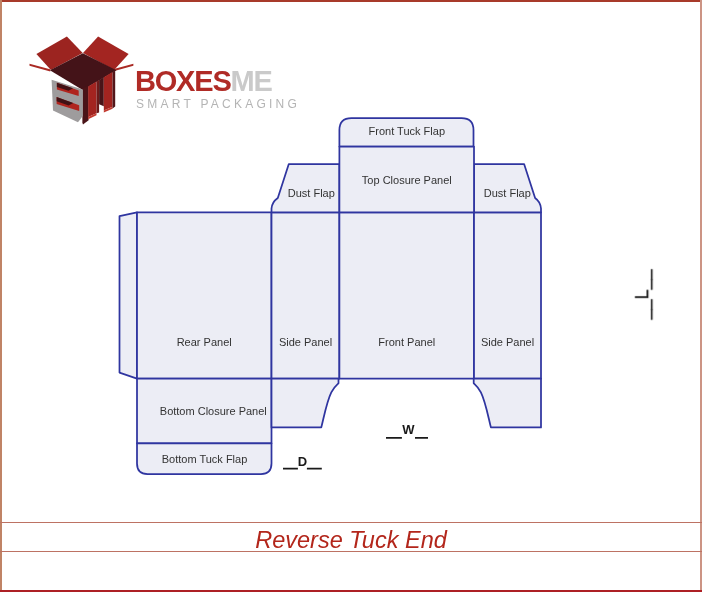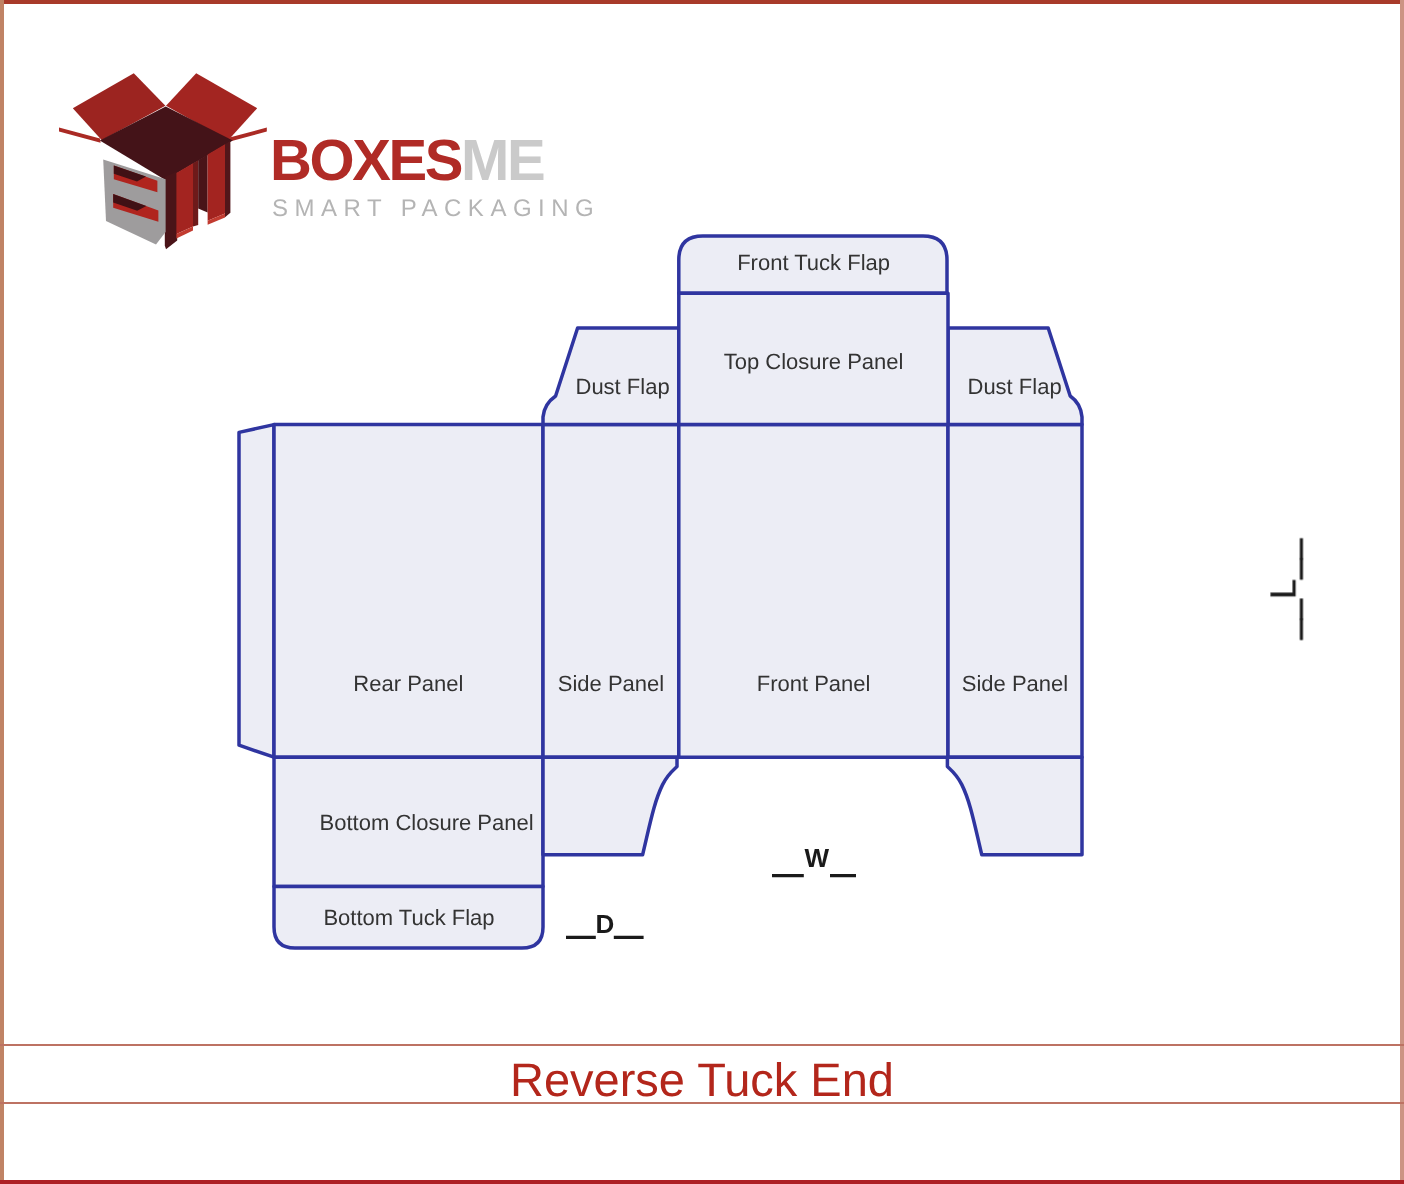--- a/index.html
+++ b/index.html
@@ -119,15 +119,15 @@
 
     <text x="302.4" y="466.4" font-size="13px">D</text>
     <path d="M283,468.7 L297.9,468.7 M306.9,468.7 L321.8,468.7" stroke="#1a1a1a" stroke-width="1.7" fill="none"></path>
 
     <text x="647.7" y="294.5" font-size="18px" font-weight="normal" stroke="#1a1a1a" stroke-width="0.3" transform="rotate(-90 647.7 294.5)">__L__</text>
   </g>
 </svg>
 
 <div class="abs" style="left:0;top:521.8px;width:702px;height:1.6px;background:#bd7263;"></div>
 
-<div class="abs" style="left:0;top:526.5px;width:702px;text-align:center;font-size:23.5px;color:#b3261b;will-change:transform;">Reverse Tuck End</div>
+<div class="abs" style="left:0;top:526.5px;width:702px;text-align:center;font-size:23.5px;color:#b3261b;will-change:transform;font-style:italic;">Reverse Tuck End</div>
 
 <div class="abs" style="left:0;top:550.8px;width:702px;height:1.6px;background:#bd7263;"></div>
 
 </body></html>

